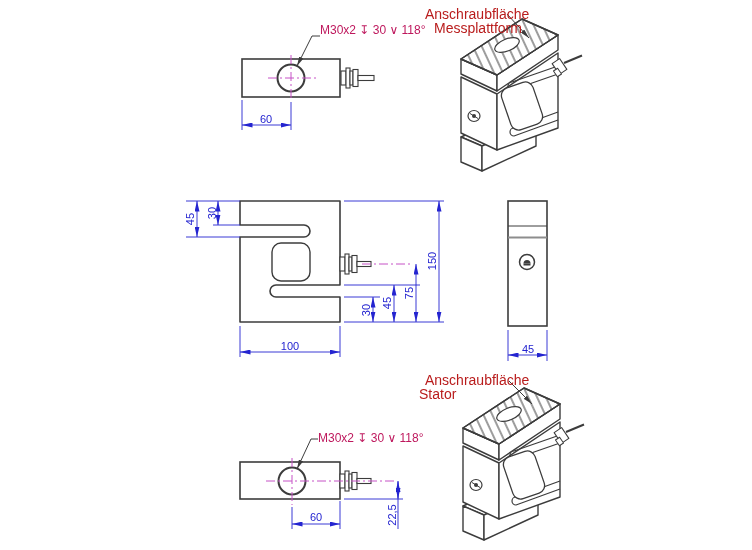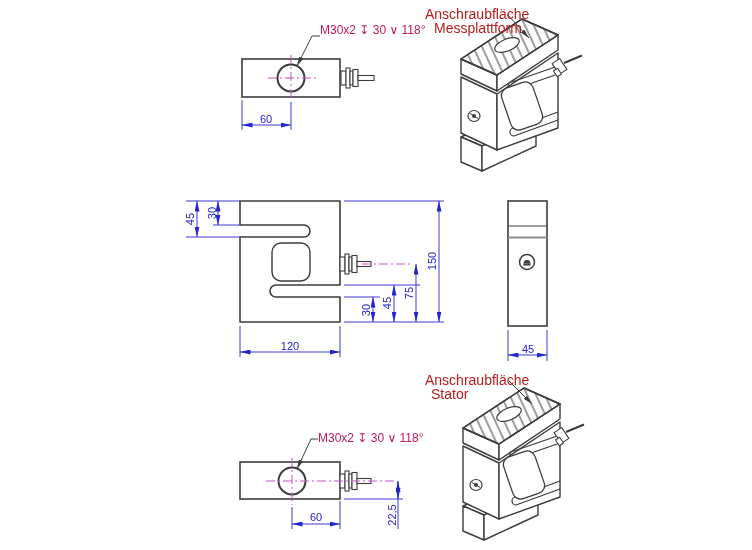--- a/index.html
+++ b/index.html
@@ -176,24 +176,24 @@
 
 <div class="txt lbl" style="left:425px;top:14px">Anschraubfläche</div>
 <div class="txt lbl" style="left:434px;top:28px">Messplattform</div>
 
 <div class="txt dim v" style="left:212px;top:213px">30</div>
 <div class="txt dim v" style="left:190px;top:219px">45</div>
 <div class="txt dim v" style="left:432px;top:261px">150</div>
 <div class="txt dim v" style="left:409px;top:293px">75</div>
 <div class="txt dim v" style="left:387px;top:303px">45</div>
 <div class="txt dim v" style="left:366px;top:310px">30</div>
-<div class="txt dim" style="left:290px;top:346px">120</div>
+<div class="txt dim" style="left:290px;top:346px">100</div>
 
 <div class="txt dim" style="left:528px;top:349px">45</div>
 
 <div class="txt lbl" style="left:425px;top:380px">Anschraubfläche</div>
-<div class="txt lbl" style="left:431px;top:394px">Stator</div>
+<div class="txt lbl" style="left:419px;top:394px">Stator</div>
 
 <div class="txt note" style="left:318px;top:438px">M30x2 ↧ 30 ∨ 118°</div>
 <div class="txt dim" style="left:316px;top:517px">60</div>
 <div class="txt dim v" style="left:392px;top:515px">22,5</div>
 
 </div>
 
 </body></html>

